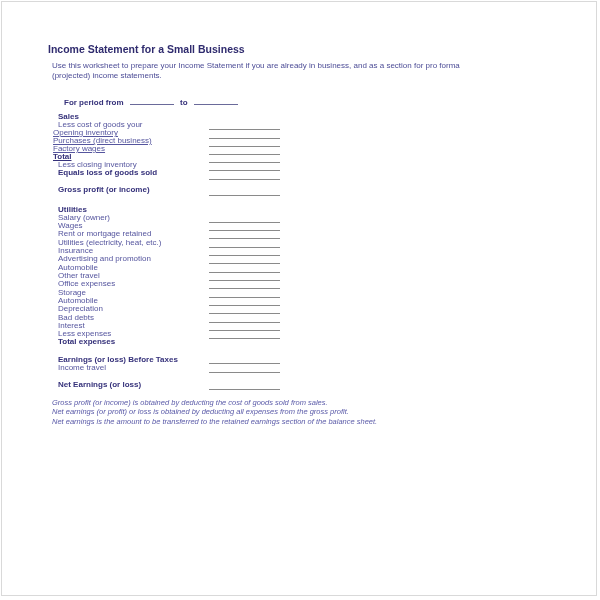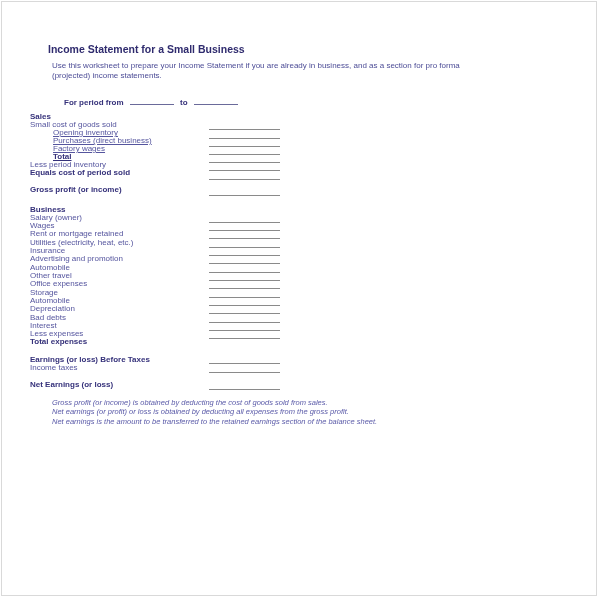--- a/index.html
+++ b/index.html
@@ -22,21 +22,21 @@
     .period {
       position: absolute; left: 48px; top: 96px; font-size: 8px; font-weight: bold; color: #35317a;
       white-space: nowrap;
       margin-left: 16px;
     }
     .blank {
       display: inline-block; width: 44px; border-bottom: 1px solid #6a6a9a; height: 8px;
       vertical-align: baseline; margin: 0 4px;
     }
     .row {
-      position: absolute; left: 30px; font-size: 8px; line-height: 9px; color: #55559e; white-space: nowrap;
+      position: absolute; left: 58px; font-size: 8px; line-height: 9px; color: #55559e; white-space: nowrap;
     }
     .row.bold { font-weight: bold; color: #35317a; }
     .row.indent { left: 53px; text-decoration: underline; }
     .line {
       position: absolute; left: 209px; width: 71px; height: 0; border-top: 1.5px solid #8a8a8a;
     }
     .note {
       position: absolute; left: 52px; font-size: 7.5px; font-style: italic; color: #5a5aa8; white-space: nowrap;
     }
   </style>
@@ -49,39 +49,39 @@
 <div class="intro">Use this worksheet to prepare your Income Statement if you are already in business, and as a section for pro forma (projected) income statements.</div>
 
 <div class="period">
   <span>For period from</span>
   <span class="blank"></span>
   <span>to</span>
   <span class="blank"></span>
 </div>
 
 <div class="row bold" style="top:112px">Sales</div>
-<div class="row" style="top:120px">Small cost of goods sold</div>
+<div class="row" style="top:120px">Less cost of goods your</div>
 <div class="row indent" style="top:128px">Opening inventory</div>
 <div class="row indent" style="top:136px">Purchases (direct business)</div>
 <div class="row indent" style="top:144px">Factory wages</div>
 <div class="row indent bold" style="top:152px">Total</div>
-<div class="row" style="top:160px">Less period inventory</div>
-<div class="row bold" style="top:168px">Equals cost of period sold</div>
+<div class="row" style="top:160px">Less closing inventory</div>
+<div class="row bold" style="top:168px">Equals loss of goods sold</div>
 <div class="row bold" style="top:185px">Gross profit (or income)</div>
 
 <div class="line" style="top:129px"></div>
 <div class="line" style="top:138px"></div>
 <div class="line" style="top:146px"></div>
 <div class="line" style="top:154px"></div>
 <div class="line" style="top:162px"></div>
 <div class="line" style="top:170px"></div>
 <div class="line" style="top:179px"></div>
 <div class="line" style="top:195px"></div>
 
-<div class="row bold" style="top:205px">Business</div>
+<div class="row bold" style="top:205px">Utilities</div>
 <div class="row" style="top:213px">Salary (owner)</div>
 <div class="row" style="top:221px">Wages</div>
 <div class="row" style="top:229px">Rent or mortgage retained</div>
 <div class="row" style="top:238px">Utilities (electricity, heat, etc.)</div>
 <div class="row" style="top:246px">Insurance</div>
 <div class="row" style="top:254px">Advertising and promotion</div>
 <div class="row" style="top:263px">Automobile</div>
 <div class="row" style="top:271px">Other travel</div>
 <div class="row" style="top:279px">Office expenses</div>
 <div class="row" style="top:288px">Storage</div>
@@ -102,21 +102,21 @@
 <div class="line" style="top:280px"></div>
 <div class="line" style="top:288px"></div>
 <div class="line" style="top:297px"></div>
 <div class="line" style="top:305px"></div>
 <div class="line" style="top:313px"></div>
 <div class="line" style="top:322px"></div>
 <div class="line" style="top:330px"></div>
 <div class="line" style="top:338px"></div>
 
 <div class="row bold" style="top:355px">Earnings (or loss) Before Taxes</div>
-<div class="row" style="top:363px">Income taxes</div>
+<div class="row" style="top:363px">Income travel</div>
 <div class="row bold" style="top:380px">Net Earnings (or loss)</div>
 
 <div class="line" style="top:363px"></div>
 <div class="line" style="top:372px"></div>
 <div class="line" style="top:389px"></div>
 
 <div class="note" style="top:398px">Gross profit (or income) is obtained by deducting the cost of goods sold from sales.</div>
 <div class="note" style="top:407px">Net earnings (or profit) or loss is obtained by deducting all expenses from the gross profit.</div>
 <div class="note" style="top:417px">Net earnings is the amount to be transferred to the retained earnings section of the balance sheet.</div>
 

